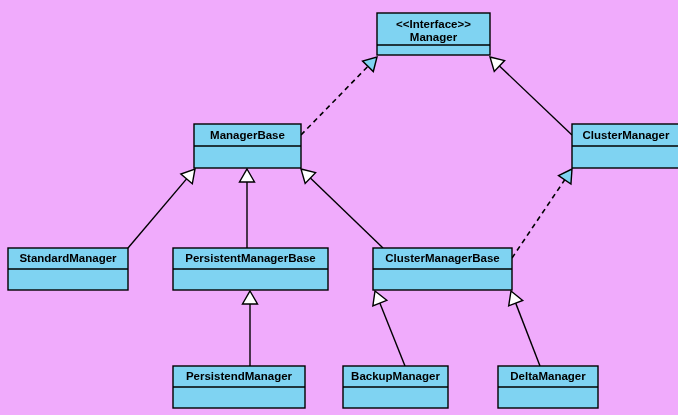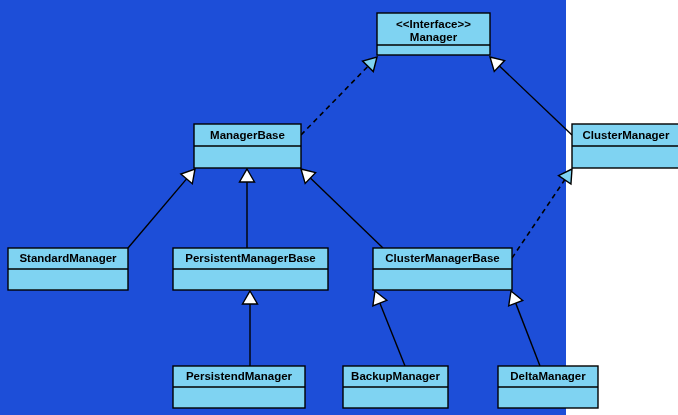--- a/index.html
+++ b/index.html
@@ -8,23 +8,23 @@
     background: #ffffff;
   }
   body {
     width: 678px;
     height: 415px;
     overflow: hidden;
     font-family: "Liberation Sans", sans-serif;
   }
   #diagram-root {
     position: relative;
-    width: 566px;
+    width: 678px;
     height: 415px;
-    background: #1d4ed8;
+    background: #f0abfc;
   }
   svg#uml-canvas {
     display: block;
     width: 678px;
     height: 415px;
   }
   .uml-class-box rect.box-outer {
     stroke: #000000;
     stroke-width: 1.4;
   }

